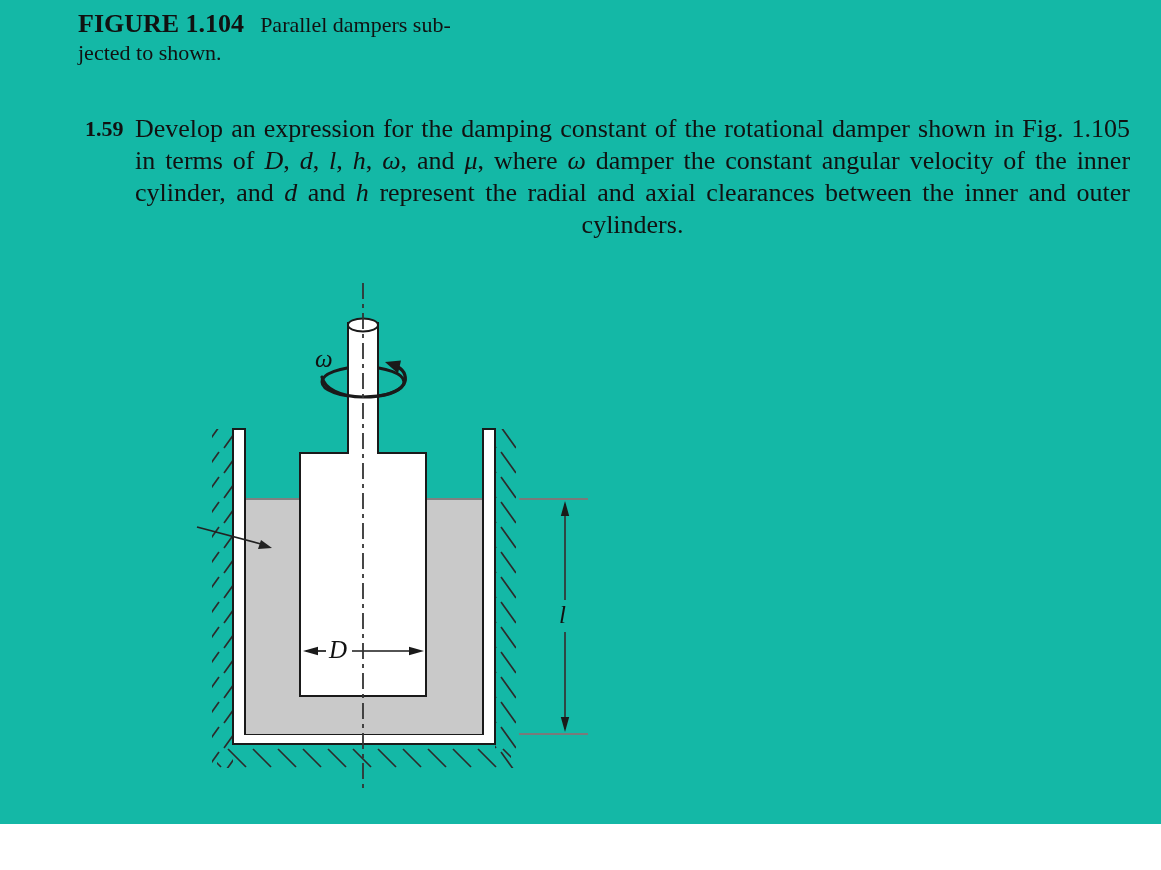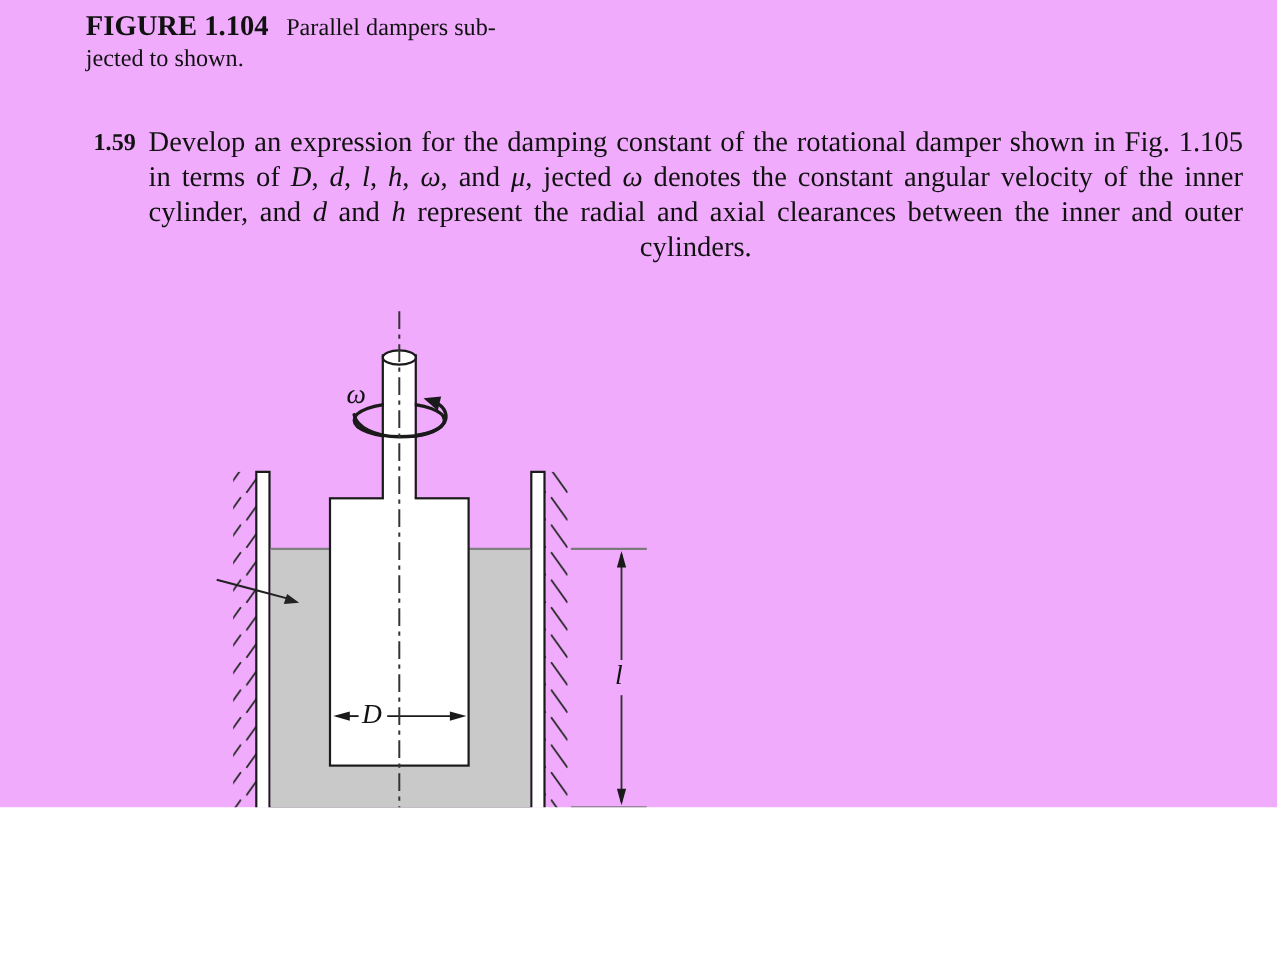--- a/index.html
+++ b/index.html
@@ -1,20 +1,20 @@
 <!DOCTYPE html>
 <html><head>
 <meta charset="utf-8">
 <style>
   html, body { margin: 0; padding: 0; background: #fff; }
   .page {
     position: relative;
     width: 1161px;
-    height: 734px;
-    background: #f0abfc;
+    height: 824px;
+    background: #14b8a6;
     font-family: "Liberation Serif", serif;
     color: #111111;
     overflow: hidden;
   }
   
   .cap-top { position: absolute; left: 78px; top: 10px; }
   .cap-line { font-size: 22px; line-height: 28px; white-space: nowrap; }
   .cap-title { font-weight: bold; font-size: 26px; margin-right: 16px; }
   
   .prob-num {
@@ -53,21 +53,21 @@
   <div class="cap-top">
     <div class="cap-line">
       <span class="cap-title">FIGURE 1.104</span><span>Parallel dampers sub-</span>
     </div>
     <div class="cap-line">jected to shown.</div>
   </div>
 
   <div class="prob-num">1.59</div>
   <div class="prob-text">
     <div class="pline just">Develop an expression for the damping constant of the rotational damper shown in Fig. 1.105</div>
-    <div class="pline just"><span>in terms of </span><i>D</i><span>, </span><i>d</i><span>, </span><i>l</i><span>, </span><i>h</i><span>, </span><i>ω</i><span>, and </span><i>μ</i><span>, jected </span><i>ω</i><span> denotes the constant angular velocity of the inner</span></div>
+    <div class="pline just"><span>in terms of </span><i>D</i><span>, </span><i>d</i><span>, </span><i>l</i><span>, </span><i>h</i><span>, </span><i>ω</i><span>, and </span><i>μ</i><span>, where </span><i>ω</i><span> damper the constant angular velocity of the inner</span></div>
     <div class="pline just"><span>cylinder, and </span><i>d</i><span> and </span><i>h</i><span> represent the radial and axial clearances between the inner and outer</span></div>
     <div class="pline">cylinders.</div>
   </div>
 
   <svg class="diagram" viewBox="0 0 1161 870">
     <defs>
       <pattern id="hatchL" patternUnits="userSpaceOnUse" width="20" height="25">
         <line x1="19" y1="2" x2="4" y2="23" stroke="#2b2b2b" stroke-width="1.7"></line>
       </pattern>
       <pattern id="hatchR" patternUnits="userSpaceOnUse" width="20" height="25">

